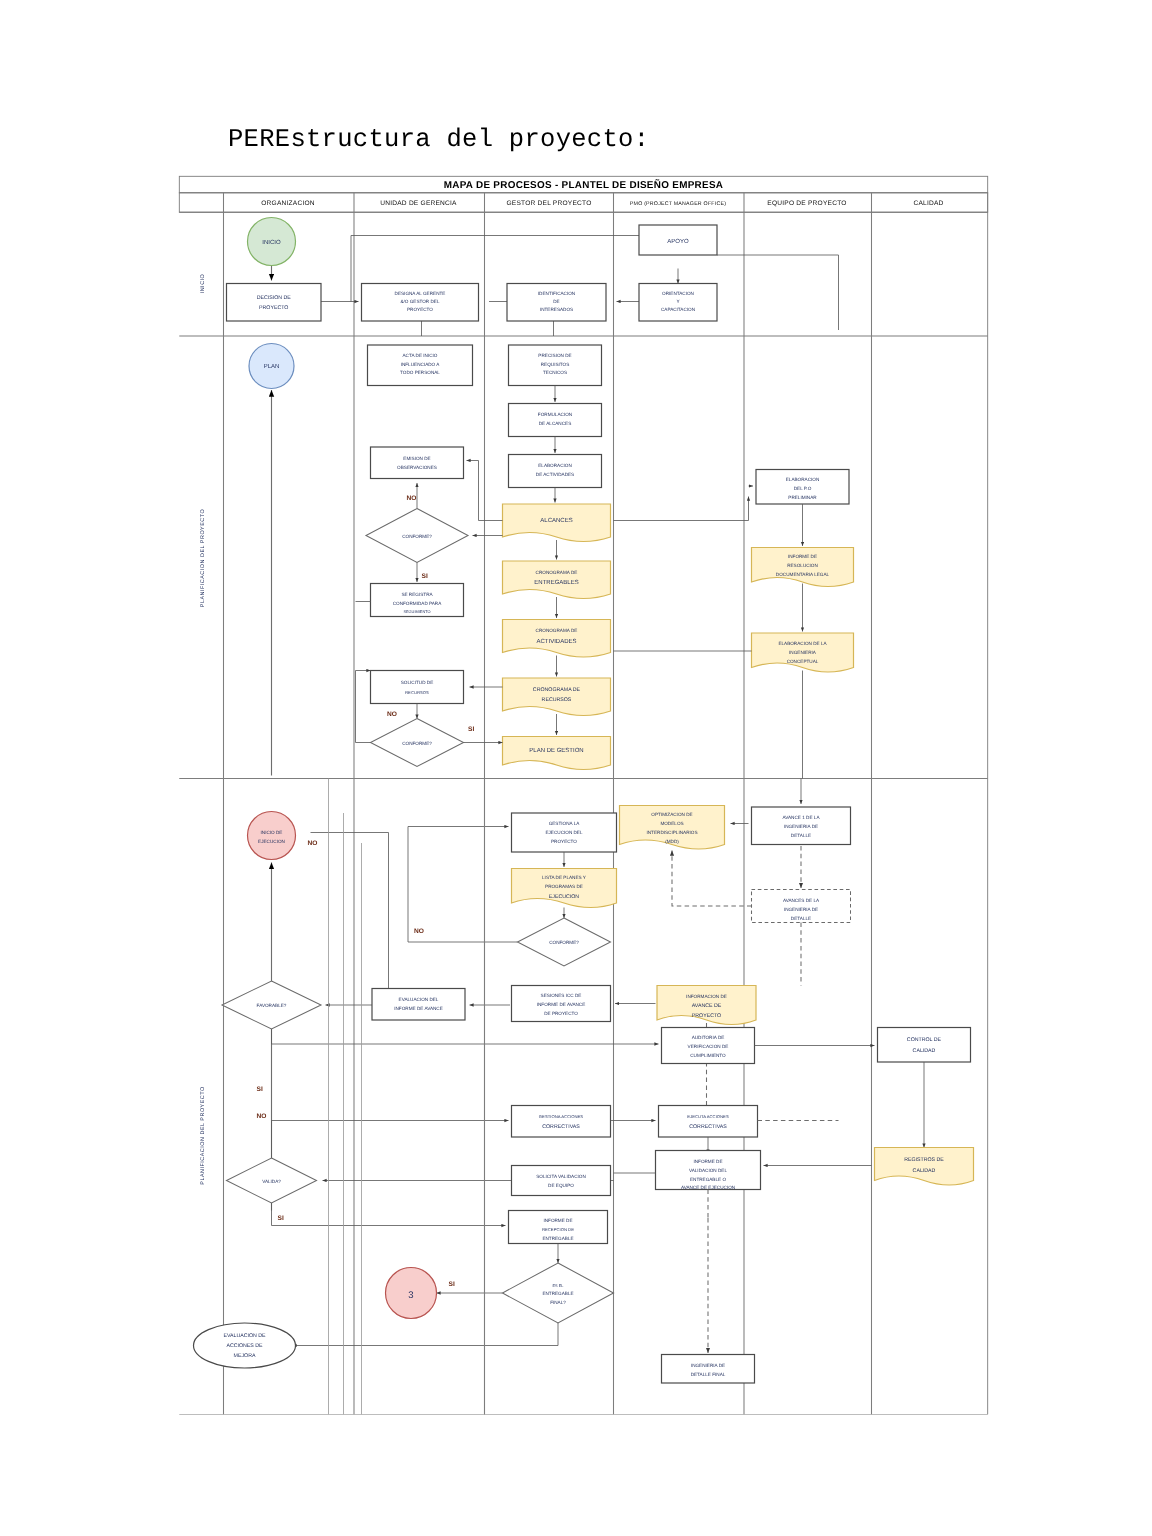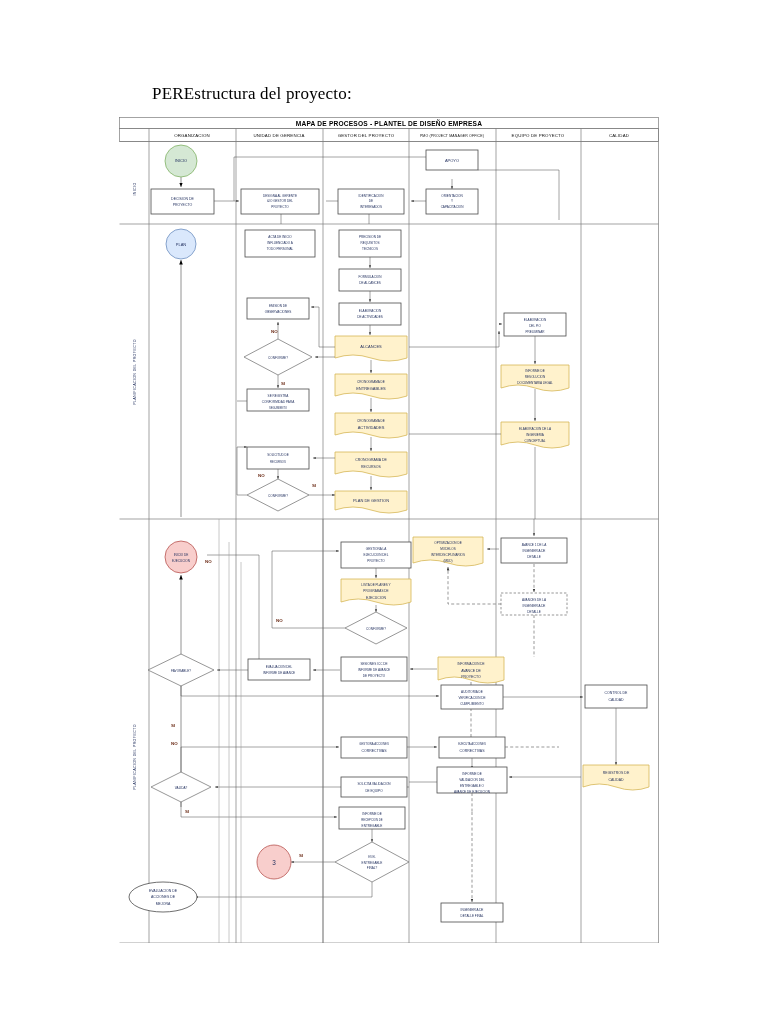--- a/index.html
+++ b/index.html
@@ -1,21 +1,21 @@
 <!DOCTYPE html>
 <html><head>
 <meta charset="utf-8">
 <style>
   html,body{margin:0;padding:0;background:#ffffff;}
   body{width:768px;height:1024px;font-family:"Liberation Sans",sans-serif;color:#000;}
   #page{position:relative;width:768px;height:1024px;overflow:hidden;background:#fff;}
 
   #page-title{
     position:absolute;left:152px;top:84px;
-    font-family:Liberation Serif, serif;
+    font-family:Liberation Mono, monospace;
     font-size:17px;color:#000;letter-spacing:.2px;white-space:nowrap;
   }
 
   #diagram{position:absolute;left:119px;top:117px;width:540px;height:826px;}
   #diagram svg{display:block;}
 
   .bx{font-family:"Liberation Sans",sans-serif;fill:#1f2d5c;}
   .t3{font-size:3.1px}
   .t35{font-size:3.5px}
   .t4{font-size:4px}

